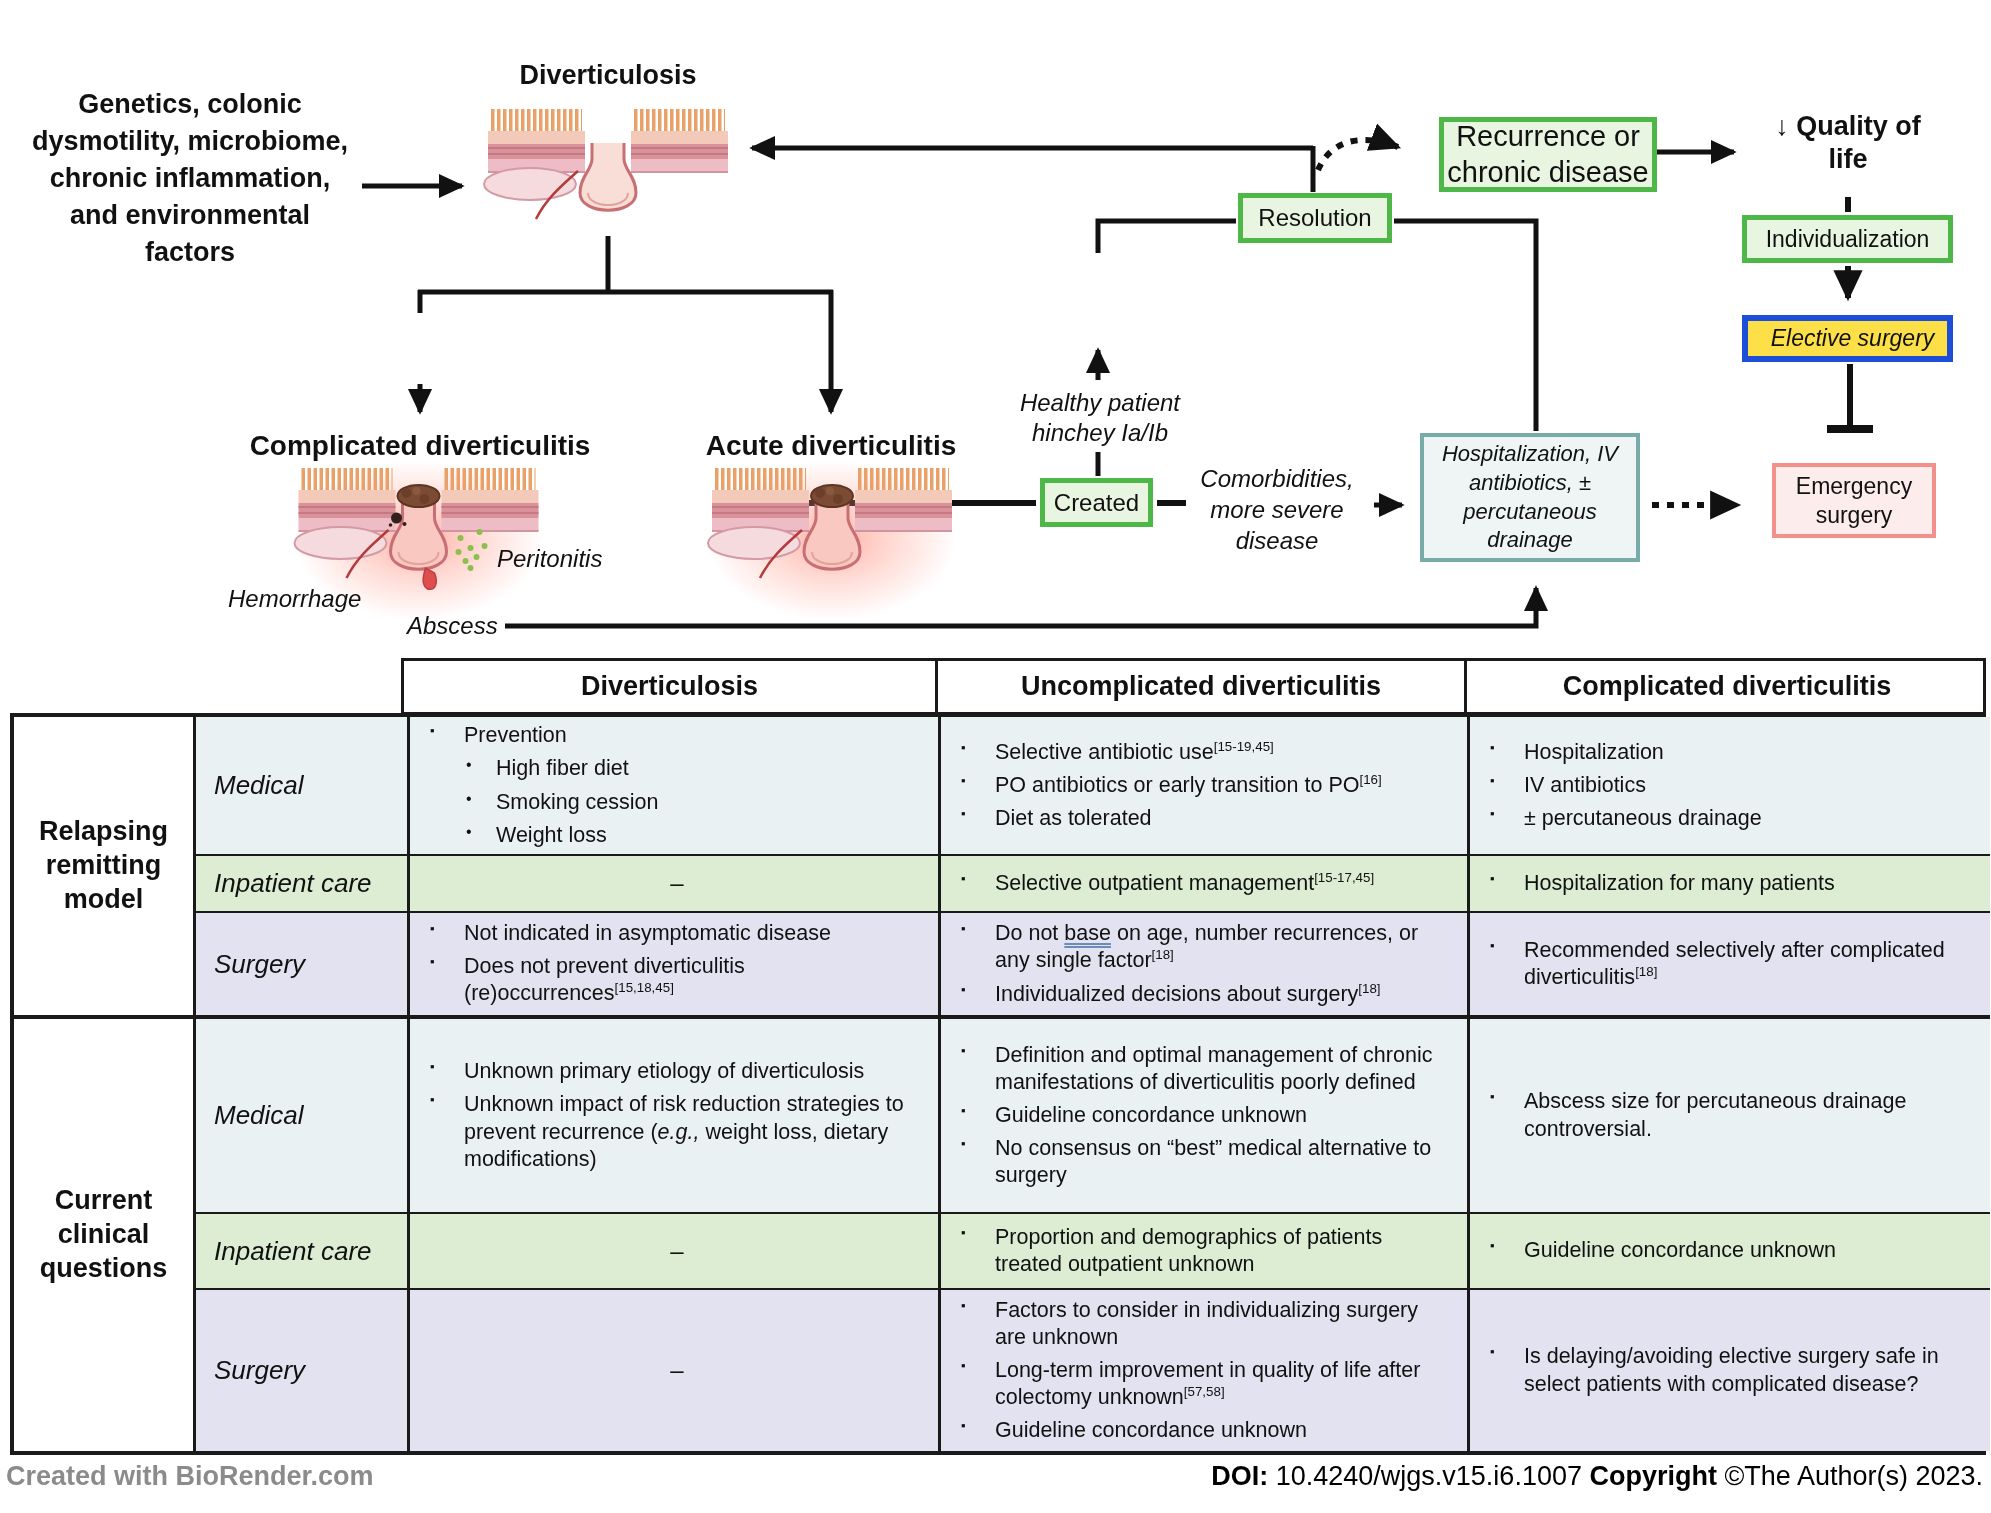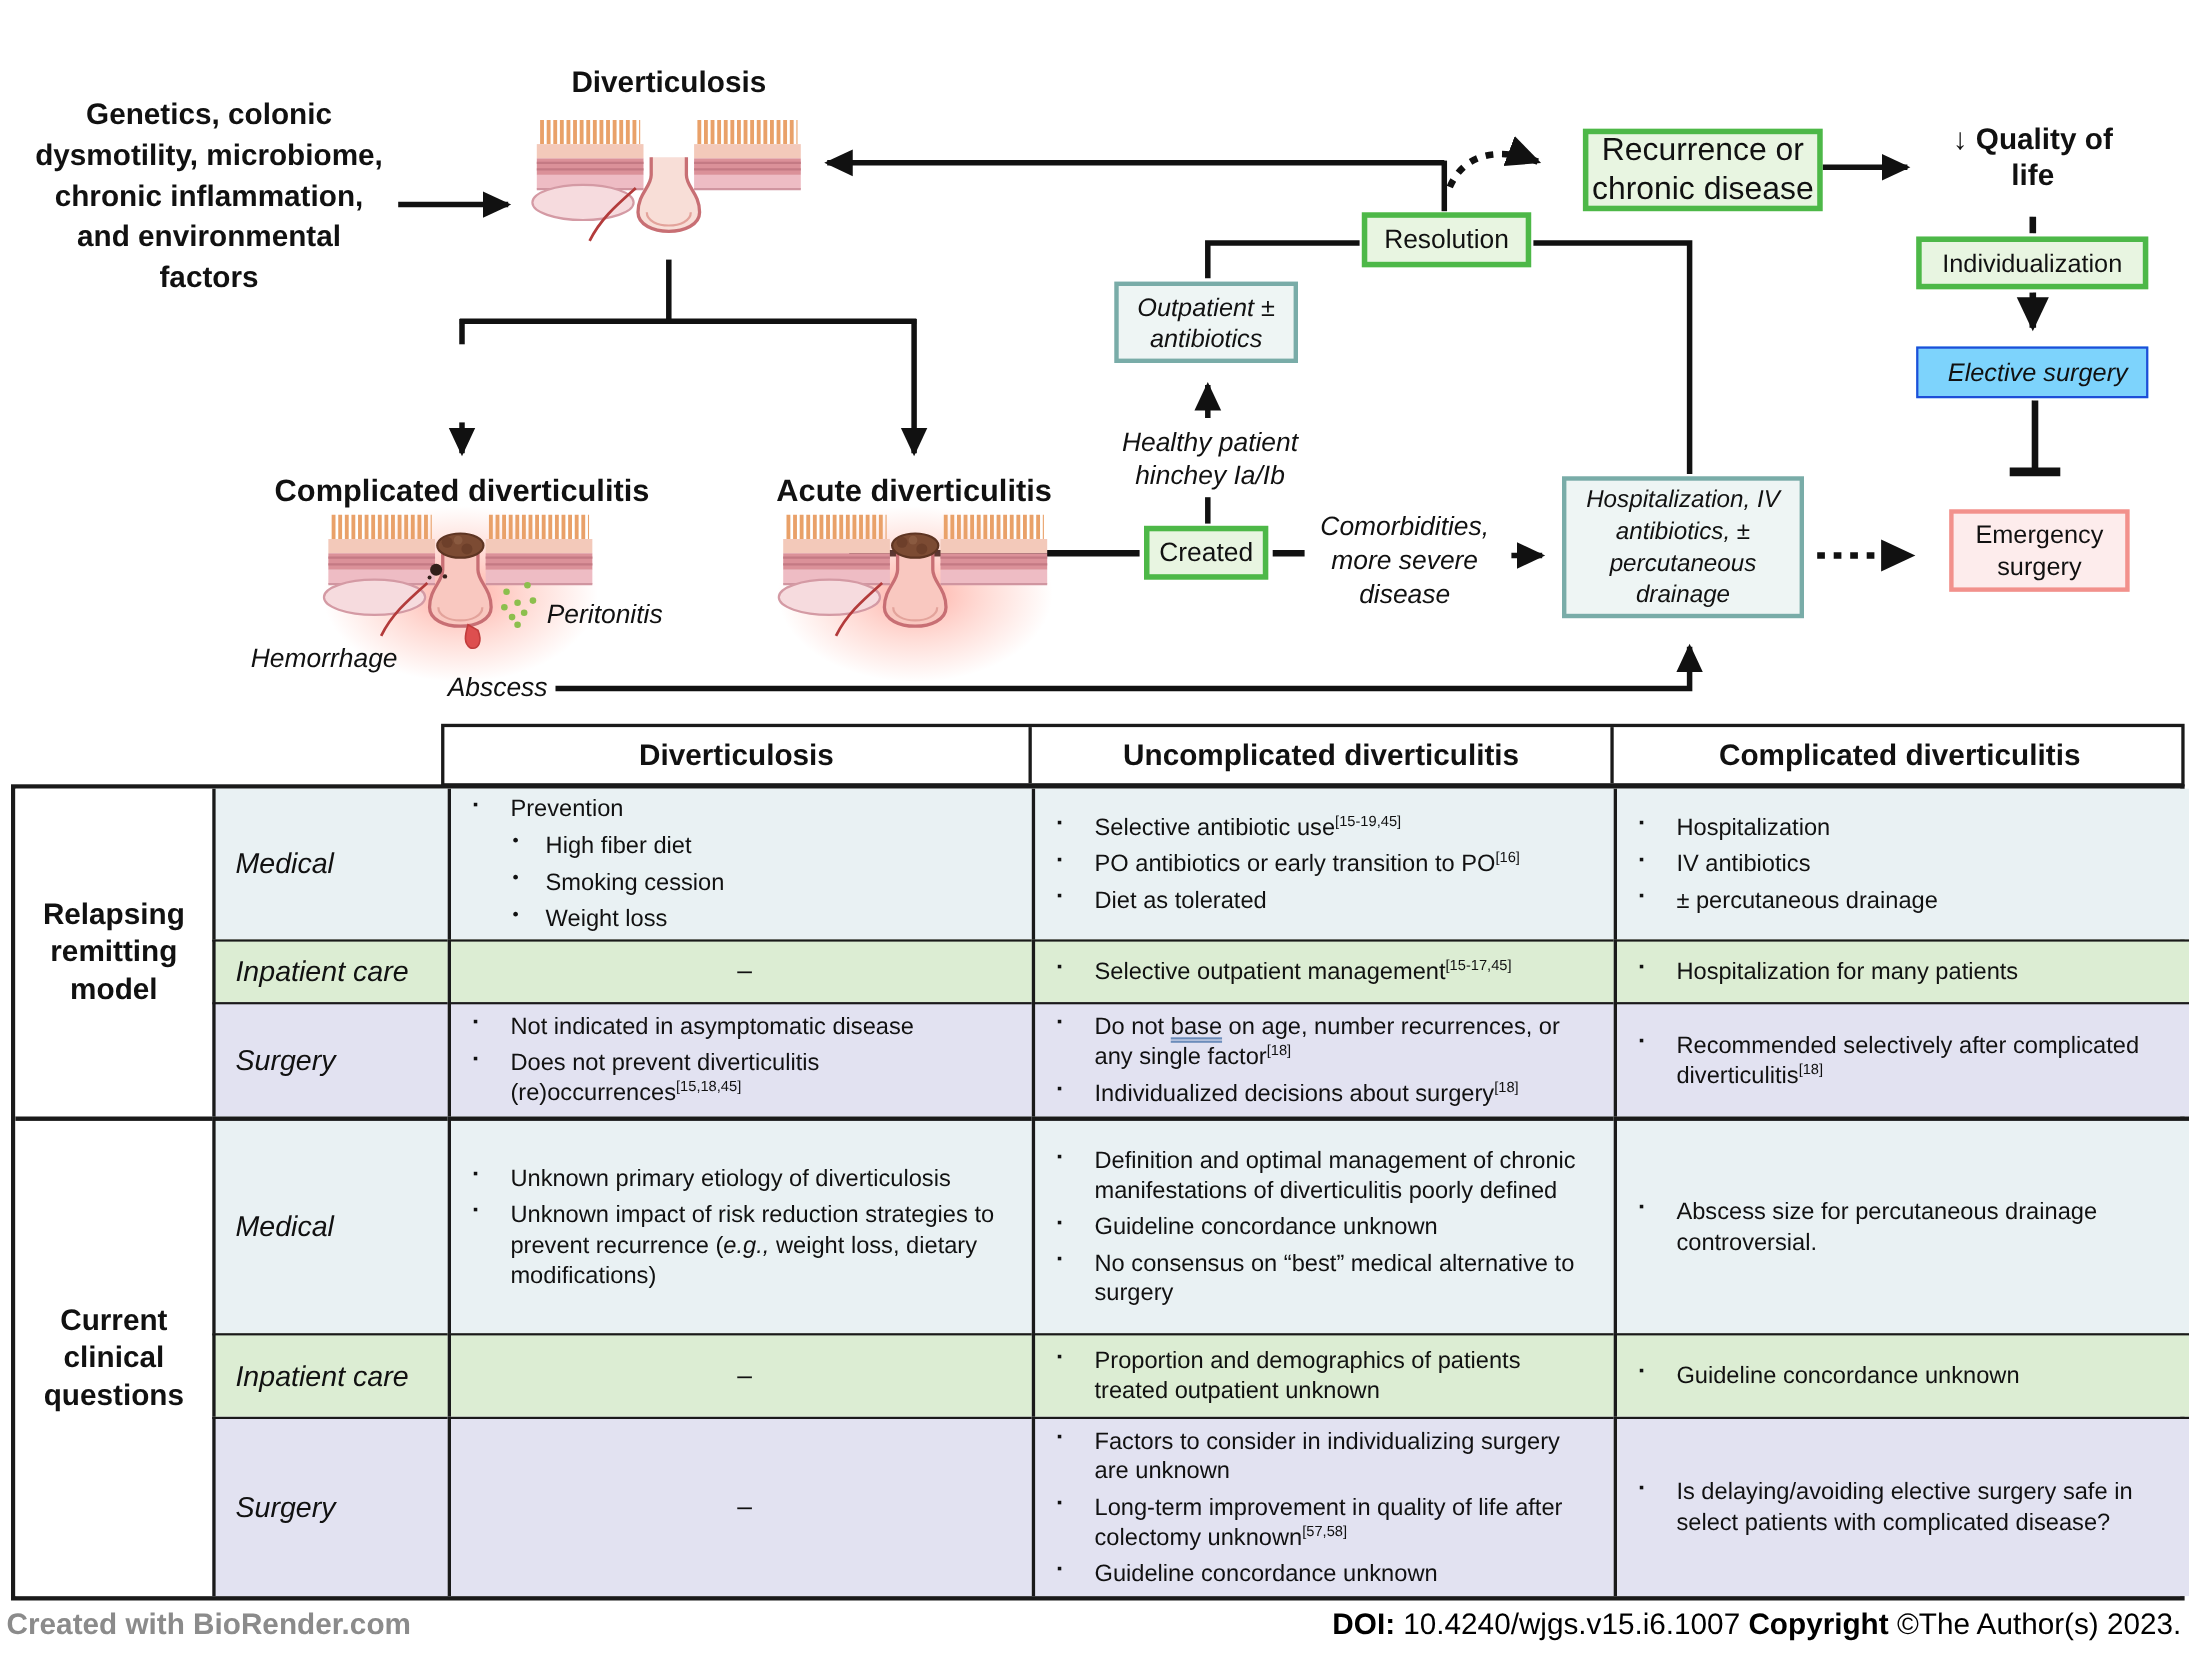--- a/index.html
+++ b/index.html
@@ -8,21 +8,21 @@
   .abs{position:absolute;}
   .ctr{transform:translateX(-50%);text-align:center;}
   .bold{font-weight:700;}
   .it{font-style:italic;}
   svg{display:block;}
   
   .fbox{position:absolute;box-sizing:border-box;display:flex;align-items:center;justify-content:center;
         text-align:center;line-height:1.22;}
   .green{border:5px solid #4db848;background:#e8f5e1;}
   .teal{border:4px solid #79aca8;background:#eef5f4;font-style:italic;}
-  .indigo{border:2px solid #1d4ed8;background:#7dd3fc;font-style:italic;padding-left:10px;}
+  .indigo{border:6px solid #1d4ed8;background:#fde047;font-style:italic;padding-left:10px;}
   .red{border:4px solid #f2918c;background:#fdecec;}
   
   #tbl-header{position:absolute;left:401px;top:658px;width:1585px;height:57px;box-sizing:border-box;
       border:3px solid #1a1a1a;display:flex;background:#fff;}
   #tbl-header .hcell{flex:0 0 auto;display:flex;align-items:center;justify-content:center;
       font-weight:700;font-size:27px;box-sizing:border-box;}
   #tbl-header .hcell + .hcell{border-left:3px solid #1a1a1a;}
   #tbl-body{position:absolute;left:10px;top:713px;width:1976px;height:742px;box-sizing:border-box;
       border:4px solid #1a1a1a;display:grid;
       grid-template-columns:179px 214px 531px 529px 523px;
@@ -203,21 +203,20 @@
         <circle cx="108" cy="31" r="5" fill="#6d3f2a"></circle>
         <circle cx="126" cy="37" r="5" fill="#6d3f2a"></circle>
         <circle cx="118" cy="29" r="4" fill="#8a5a40"></circle>
       </svg>
     </div>
 
   <div class="abs it" style="left:228px;top:585px;font-size:24px;">Hemorrhage</div>
   <div class="abs it" style="left:497px;top:545px;font-size:24px;">Peritonitis</div>
   <div class="abs it" style="left:407px;top:612px;font-size:24px;">Abscess</div>
 
-  <div class="fbox teal" style="left:1013px;top:256px;width:167px;height:74px;font-size:23px;">Outpatient ±<br>antibiotics</div>
   <div class="abs ctr it" style="left:1100px;top:388px;width:280px;font-size:24px;line-height:30px;">Healthy patient<br>hinchey Ia/Ib</div>
   <div class="fbox green" style="left:1040px;top:478px;width:113px;height:49px;font-size:24px;">Created</div>
   <div class="abs ctr it" style="left:1277px;top:463px;width:260px;font-size:24px;line-height:31px;">Comorbidities,<br>more severe<br>disease</div>
 
   <div class="fbox green" style="left:1238px;top:193px;width:154px;height:50px;font-size:24px;">Resolution</div>
   <div class="fbox green" style="left:1422px;top:117px;width:218px;height:75px;font-size:29px;margin-left:17px;">Recurrence or<br>chronic disease</div>
   <div class="fbox teal" style="left:1420px;top:433px;width:220px;height:129px;font-size:22px;line-height:1.3;">Hospitalization, IV<br>antibiotics, ±<br>percutaneous<br>drainage</div>
 
   <div class="abs ctr bold" style="left:1848px;top:110px;width:260px;font-size:27px;line-height:33px;">↓ Quality of<br>life</div>
   <div class="fbox green" style="left:1742px;top:215px;width:211px;height:48px;font-size:23px;">Individualization</div>

